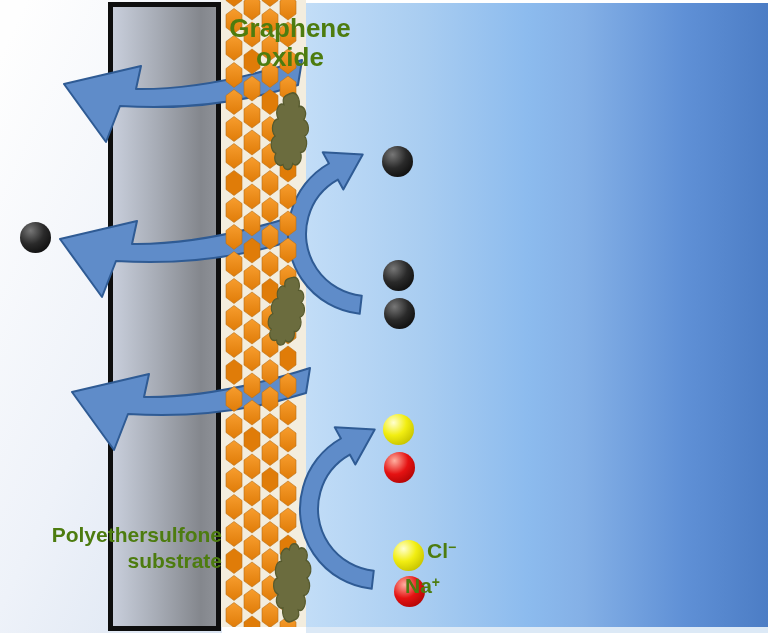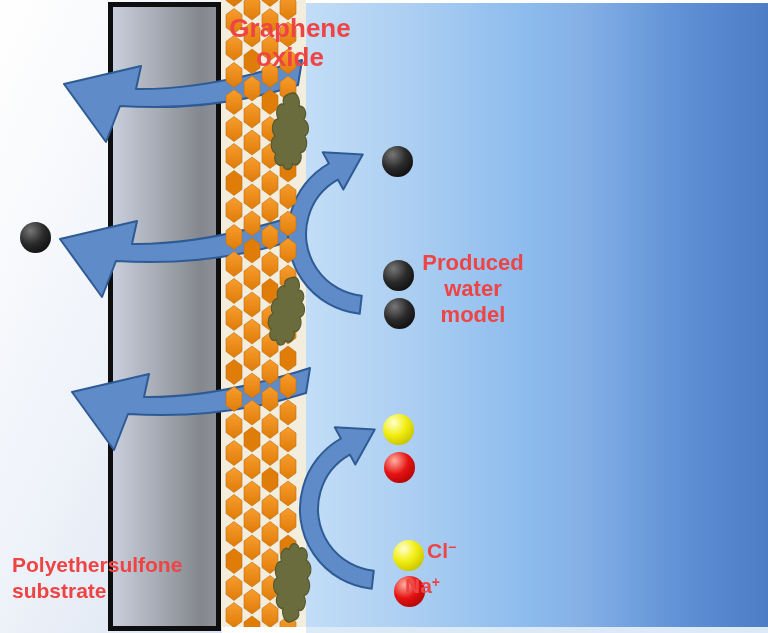--- a/index.html
+++ b/index.html
@@ -68,27 +68,27 @@
     background: radial-gradient(circle at 34% 28%, #ffffd0 0%, var(--chloride-yellow, #f2ee12) 42%, #c9c500 78%, #918e00 100%);
   }
   .sphere.red {
     background: radial-gradient(circle at 34% 28%, #ffb0a0 0%, var(--sodium-red, #e51212) 45%, #b30505 80%, #7d0000 100%);
   }
 
   
   .label {
     position: absolute;
     font-weight: bold;
-    color: #ef4444;
+    color: #4d7c0f;
     white-space: pre-line;
   }
   #lbl-graphene  { left: 205px; top: 14px;  width: 170px; font-size: 26px; line-height: 29px; text-align: center; }
   #lbl-foulants  { left: 305px; top: 95px;  font-size: 21px; }
   #lbl-produced  { left: 407px; top: 250px; width: 132px; font-size: 22px; line-height: 26px; text-align: center; }
-  #lbl-substrate { left: 12px;  top: 552px; width: 210px; font-size: 21px; line-height: 26px; text-align: left; }
+  #lbl-substrate { left: 12px;  top: 522px; width: 210px; font-size: 21px; line-height: 26px; text-align: right; }
   #lbl-cl        { left: 427px; top: 539px; font-size: 21px; text-align: center; }
   #lbl-na        { left: 405px; top: 574px; font-size: 21px; }
   .charge { font-size: 14px; position: relative; top: -6px; font-weight: bold; }
 </style>
 </head>
 <body>
 
 <div class="canvas">
 
   <div class="zone-left"></div>
@@ -228,21 +228,18 @@
   <div class="sphere black" style="left:382px; top:146px;"></div>
   <div class="sphere black" style="left:383px; top:260px;"></div>
   <div class="sphere black" style="left:384px; top:298px;"></div>
   <div class="sphere yellow" style="left:383px; top:414px;"></div>
   <div class="sphere red" style="left:384px; top:452px;"></div>
   <div class="sphere yellow" style="left:393px; top:540px;"></div>
   <div class="sphere red" style="left:394px; top:576px;"></div>
 
   <div id="lbl-graphene" class="label">Graphene
 oxide</div>
-  <div id="lbl-produced" class="label">Produced
-water
-model</div>
   <div id="lbl-substrate" class="label">Polyethersulfone
 substrate</div>
   <div id="lbl-cl" class="label"><span>Cl</span><span class="charge">−</span></div>
   <div id="lbl-na" class="label"><span>Na</span><span class="charge">+</span></div>
 
 </div>
 
 </body></html>

